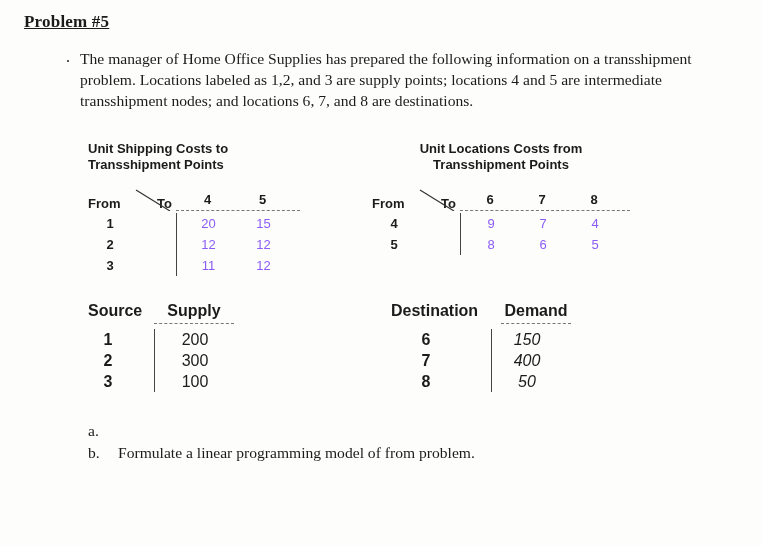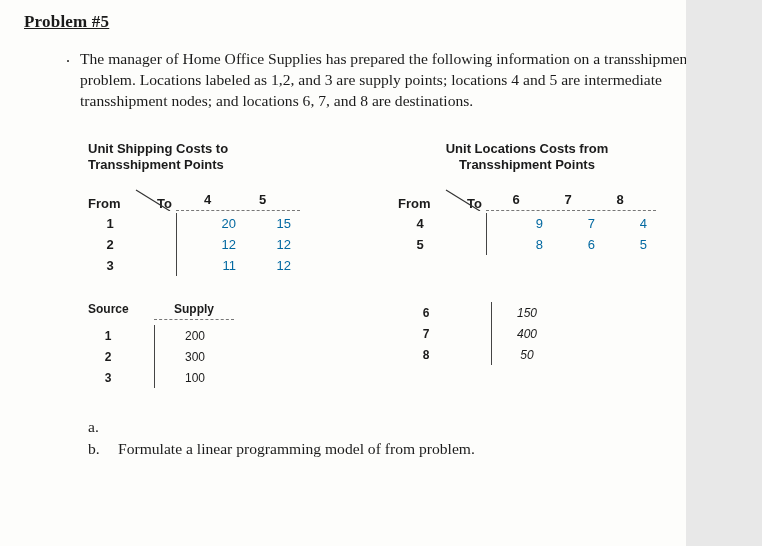--- a/index.html
+++ b/index.html
@@ -1,29 +1,29 @@
 <!DOCTYPE html>
 <html><head>
 <meta charset="utf-8">
 <style>
   html,body{margin:0;padding:0;background:#e8e8e8;}
   .page{
-    width:686px;height:546px;box-sizing:border-box;
+    width:762px;height:546px;box-sizing:border-box;
     background:#fdfdfb;color:#1b1b1b;
     font-family:"Liberation Serif", serif;
     padding:8px 24px;position:relative;overflow:hidden;
   }
   .title{
     font-size:17px;font-weight:bold;text-decoration:underline;
     margin:4px 0 16px 0;letter-spacing:.2px;
   }
   .intro-row{display:flex;margin-left:42px;width:672px;}
   .bullet{width:14px;font-size:16px;flex:none;}
   .body-text{font-size:15.6px;line-height:21px;margin:0;}
-  .tables-row{display:flex;margin-left:64px;margin-top:30px;gap:98px;}
+  .tables-row{display:flex;margin-left:64px;margin-top:30px;gap:72px;}
   .cost-table{font-family:"Liberation Sans", sans-serif;font-size:13px;}
   .tbl-title{font-weight:bold;line-height:16px;margin-bottom:16px;}
   .tbl-title.centered{text-align:center;}
   .tbl-header{display:flex;align-items:flex-end;}
   .corner{
     position:relative;width:88px;height:22px;flex:none;
     display:flex;justify-content:space-between;align-items:flex-end;
     font-weight:bold;box-sizing:border-box;padding-right:4px;
   }
   .corner .diag{position:absolute;left:0;top:0;pointer-events:none;}
@@ -31,25 +31,25 @@
     display:flex;border-bottom:1px dashed #777;
     padding:0 10px 3px 4px;font-weight:bold;
   }
   .colcell{width:55px;text-align:center;}
   .cost-table.three .colcell{width:52px;}
   .tbl-body{margin-top:2px;}
   .trow{display:flex;height:21px;align-items:center;}
   .rlabel{width:88px;box-sizing:border-box;padding-left:14px;text-align:left;flex:none;font-weight:bold;}
   .rlabel span{display:inline-block;width:16px;text-align:center;}
   .vals{display:flex;border-left:1px solid #444;height:100%;align-items:center;padding-left:4px;}
-  .vcell{width:55px;text-align:right;color:#0369a1;}
+  .vcell{width:55px;text-align:center;color:#8b5cf6;}
   .cost-table.three .vcell{width:52px;}
   .mid-text{margin:32px 0 0 64px;width:652px;}
   .tables-row2{display:flex;margin-left:64px;margin-top:26px;}
-  .sd-table{font-family:"Liberation Sans", sans-serif;font-size:12px;}
+  .sd-table{font-family:"Liberation Sans", sans-serif;font-size:16px;}
   .sd-header{display:flex;font-weight:bold;margin-bottom:5px;}
   .sd-row{display:flex;height:21px;align-items:center;}
   .sd-gap{margin-left:156px;}
   
   .supply .sd-h1{width:66px;}
   .supply .sd-h2{width:80px;text-align:center;border-bottom:1px dashed #777;padding-bottom:3px;}
   .supply .sd-label{width:40px;text-align:center;font-weight:bold;}
   .supply .sd-vals{margin-left:26px;border-left:1px solid #444;width:80px;text-align:center;height:100%;display:flex;align-items:center;justify-content:center;}
   
   .demand .sd-h1{width:100px;}
@@ -174,20 +174,24 @@
         <span class="sd-label">2</span>
         <span class="sd-vals">300</span>
       </div>
       <div class="sd-row">
         <span class="sd-label">3</span>
         <span class="sd-vals">100</span>
       </div>
     </div>
 
     <div class="sd-table demand sd-gap">
+      <div class="sd-header">
+        <span class="sd-h1">Destination</span>
+        <span class="sd-h2">Demand</span>
+      </div>
       <div class="sd-row">
         <span class="sd-label">6</span>
         <span class="sd-vals">150</span>
       </div>
       <div class="sd-row">
         <span class="sd-label">7</span>
         <span class="sd-vals">400</span>
       </div>
       <div class="sd-row">
         <span class="sd-label">8</span>

